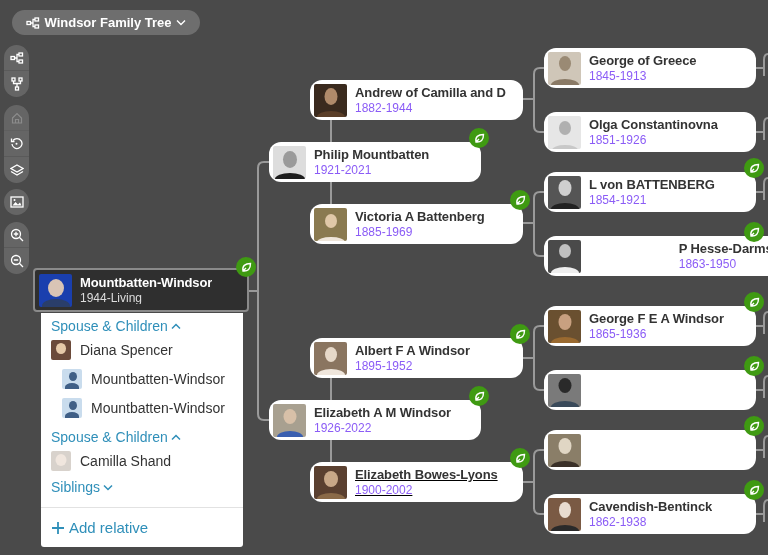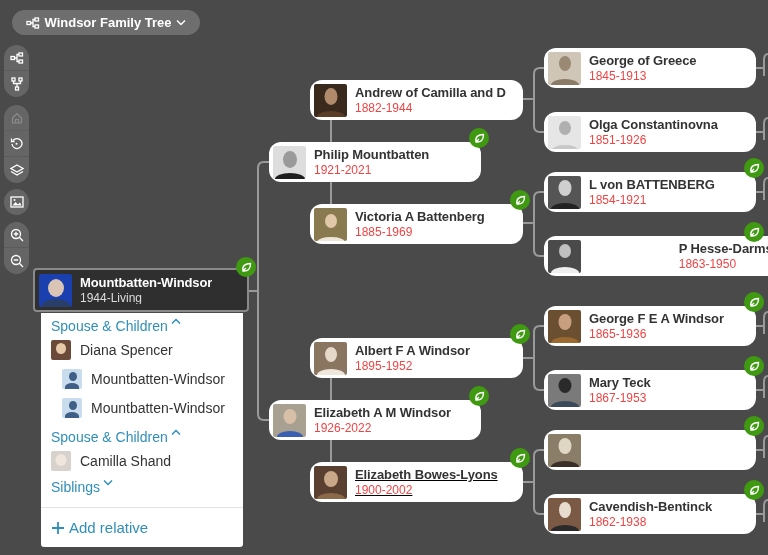--- a/index.html
+++ b/index.html
@@ -37,21 +37,21 @@
   .card {
     position: absolute; height: 40px; background: #fff; border-radius: 12px;
     display: flex; align-items: center; padding-left: 4px; cursor: pointer;
   }
   .card .photo {
     width: 33px; height: 33px; border-radius: 2px; flex: none; overflow: hidden;
     position: relative;
   }
   .card .txt { margin-left: 8px; line-height: 1; white-space: nowrap; overflow: hidden; }
   .card .name { font-size: 13px; font-weight: bold; color: #333; letter-spacing: -0.1px; }
-  .card .dates { font-size: 12px; color: #ef4444; margin-top: 3px; }
+  .card .dates { font-size: 12px; color: #8b5cf6; margin-top: 3px; }
 
   .card.focus {
     background: #2f2f2f; border: 2px solid #8a8a8a; border-radius: 4px; height: 44px;
   }
   .card.focus .name { color: #fff; }
   .card.focus .dates { color: #ddd; }
 
   .hint {
     position: absolute; width: 20px; height: 20px; border-radius: 50%;
     background: #3f9a12; display: flex; align-items: center; justify-content: center;
@@ -62,21 +62,21 @@
   .ph-head { position: absolute; left: 50%; transform: translateX(-50%); border-radius: 50%; }
   .ph-body { position: absolute; left: 50%; transform: translateX(-50%); bottom: -6px; border-radius: 50% 50% 0 0; }
 
   
   .panel {
     position: absolute; left: 41px; top: 313px; width: 202px; height: 234px;
     background: #fff; border-radius: 0 0 3px 3px;
   }
   .panel .sec {
     position: absolute; left: 10px; font-size: 14px; color: #2f8fb9; cursor: pointer;
-    display: flex; gap: 3px;
+    display: flex; align-items: center; gap: 3px;
   }
   .panel .rel {
     position: absolute; display: flex; align-items: center; gap: 9px; cursor: pointer;
     font-size: 14px; font-weight: normal; color: #333;
   }
   .panel .rel .mini { width: 20px; height: 20px; border-radius: 2px; overflow: hidden; position: relative; flex: none; }
   .panel .divider { position: absolute; left: 0; right: 0; top: 194px; height: 1px; background: #e2e2e2; }
   .panel .add {
     position: absolute; left: 10px; top: 206px; font-size: 15px; color: #2f8fb9;
     display: flex; align-items: center; gap: 4px; cursor: pointer;
@@ -438,24 +438,20 @@
     <svg width="11" height="11" viewBox="0 0 11 11">
         <path d="M2 9 C1 4 4 1.5 9.5 1.5 C9.5 7 7 9.5 2 9 Z M2 9 L5 6" fill="none" stroke="#fff" stroke-width="1.4"></path>
       </svg>
   </div>
 
   <div class="card" style="left:544px; top:370px; width:212px;">
     <div class="photo" style="background:#7a7a7a;">
       <div class="ph-head" style="top:4px;width:13px;height:15px;background:#2a2a2a;"></div>
       <div class="ph-body" style="width:28px;height:12px;background:#3a4a5a;"></div>
     </div>
-    <div class="txt">
-      <div class="name">Mary Teck</div>
-      <div class="dates">1867-1953</div>
-    </div>
   </div>
   <div class="hint" style="left:744px; top:356px;">
     <svg width="11" height="11" viewBox="0 0 11 11">
         <path d="M2 9 C1 4 4 1.5 9.5 1.5 C9.5 7 7 9.5 2 9 Z M2 9 L5 6" fill="none" stroke="#fff" stroke-width="1.4"></path>
       </svg>
   </div>
 
   <div class="card" style="left:544px; top:430px; width:212px;">
     <div class="photo" style="background:#8a7e68;">
       <div class="ph-head" style="top:4px;width:13px;height:16px;background:#e0d6c4;"></div>

